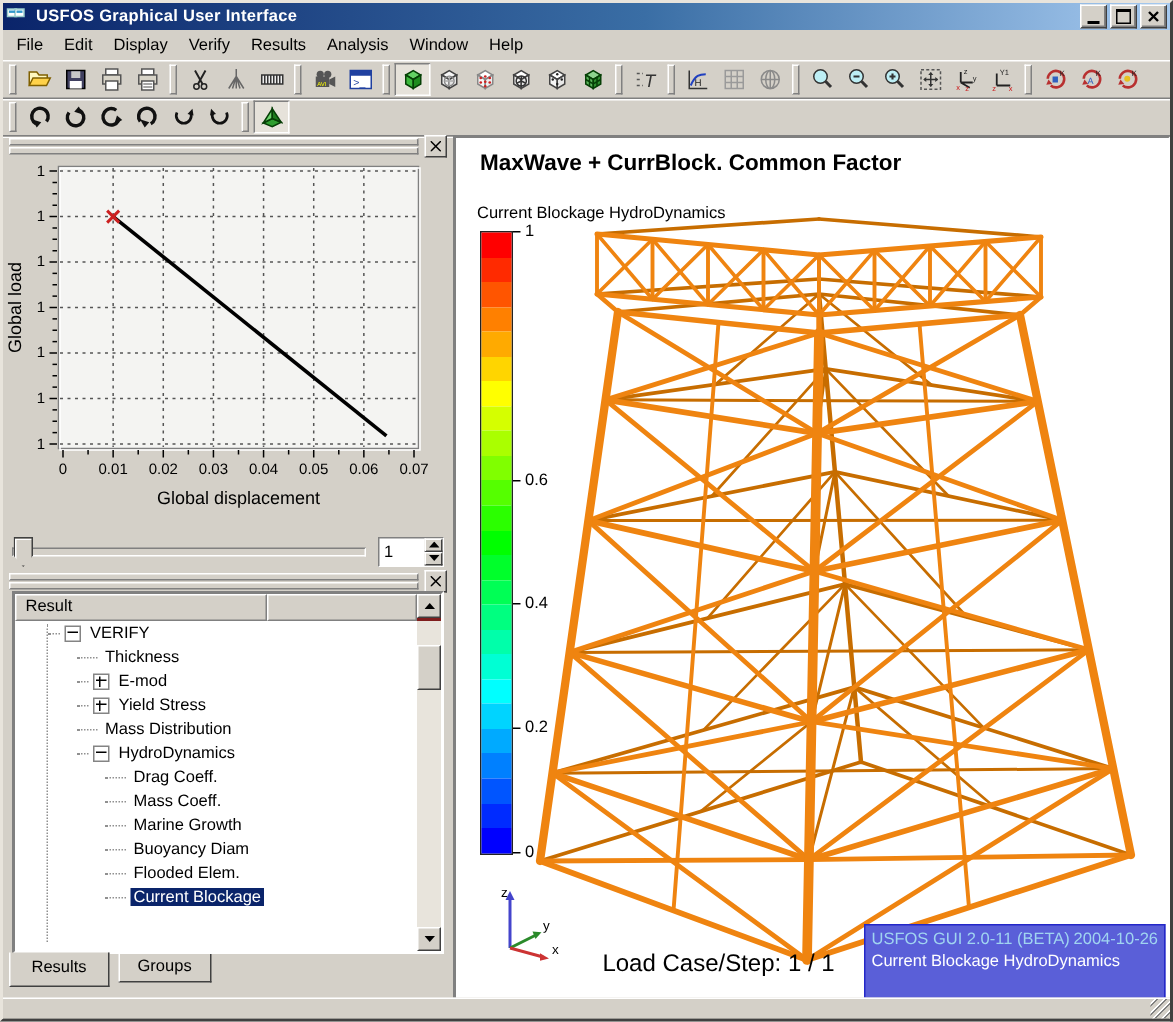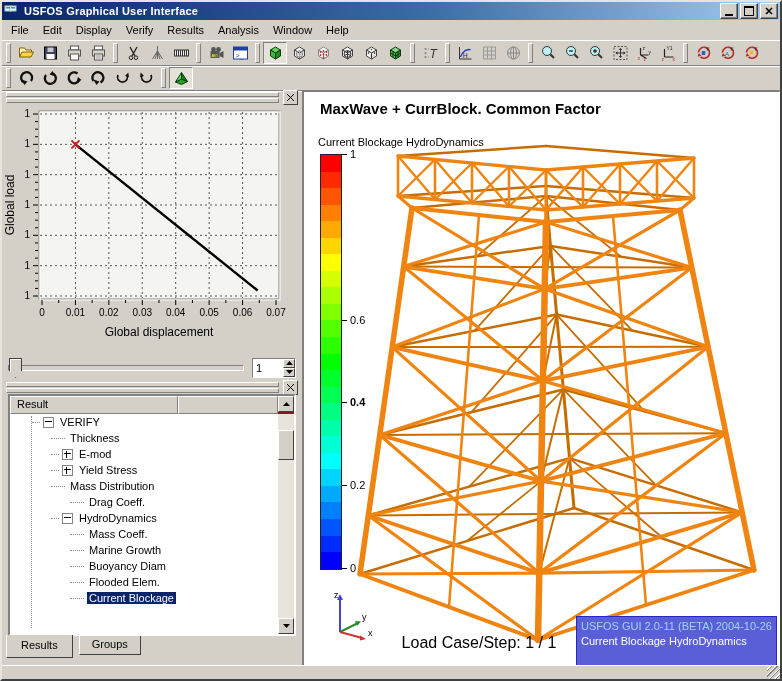--- a/index.html
+++ b/index.html
@@ -547,28 +547,28 @@
         </div>
         <div class="trow" style="padding-left: 41px;">
           <span class="dash" style="width: 8px;"></span>
           <span class="expbox plus"></span>
           <span class="tlabel">Yield Stress</span>
         </div>
         <div class="trow" style="padding-left: 41px;">
           <span class="dash" style="width: 14px;"></span>
           <span class="tlabel">Mass Distribution</span>
         </div>
-        <div class="trow" style="padding-left: 60px;">
-          <span class="dash" style="width: 14px;"></span>
-          <span class="tlabel">Drag Coeff.</span>
-        </div>
         <div class="trow" style="padding-left: 41px;">
           <span class="dash" style="width: 8px;"></span>
           <span class="expbox"></span>
           <span class="tlabel">HydroDynamics</span>
+        </div>
+        <div class="trow" style="padding-left: 60px;">
+          <span class="dash" style="width: 14px;"></span>
+          <span class="tlabel">Drag Coeff.</span>
         </div>
         <div class="trow" style="padding-left: 60px;">
           <span class="dash" style="width: 14px;"></span>
           <span class="tlabel">Mass Coeff.</span>
         </div>
         <div class="trow" style="padding-left: 60px;">
           <span class="dash" style="width: 14px;"></span>
           <span class="tlabel">Marine Growth</span>
         </div>
         <div class="trow" style="padding-left: 60px;">
@@ -629,21 +629,21 @@
       <div class="cband" style="height: 4%; background: rgb(0, 85, 255);"></div>
       <div class="cband" style="height: 4%; background: rgb(0, 43, 255);"></div>
       <div class="cband" style="height: 4%; background: rgb(0, 0, 255);"></div>
     </div>
   <div id="cbticks">
       <div class="cbtick" style="top: 62px;"></div>
       <div class="cblab" style="top: 62px;">1</div>
       <div class="cbtick" style="top: 227.6px;"></div>
       <div class="cblab" style="top: 227.6px;">0.6</div>
       <div class="cbtick" style="top: 310.4px;"></div>
-      <div class="cblab" style="top: 310.4px; font-weight: bold;">0.4</div>
+      <div class="cblab" style="top: 310.4px;">0.4</div>
       <div class="cbtick" style="top: 393.2px;"></div>
       <div class="cblab" style="top: 393.2px;">0.2</div>
       <div class="cbtick" style="top: 476px;"></div>
       <div class="cblab" style="top: 476px;">0</div>
     </div>
 
   <svg id="jacket" width="430" height="512" viewBox="0 0 430 512" style="position:absolute;left:46px;top:50px;overflow:visible">
       <line x1="196" y1="54" x2="224" y2="366" stroke="#c76d00" stroke-width="3" stroke-linecap="round"></line>
       <line x1="196" y1="54" x2="62" y2="66" stroke="#c76d00" stroke-width="2.5" stroke-linecap="round"></line>
       <line x1="196" y1="54" x2="330" y2="68" stroke="#c76d00" stroke-width="2.5" stroke-linecap="round"></line>

